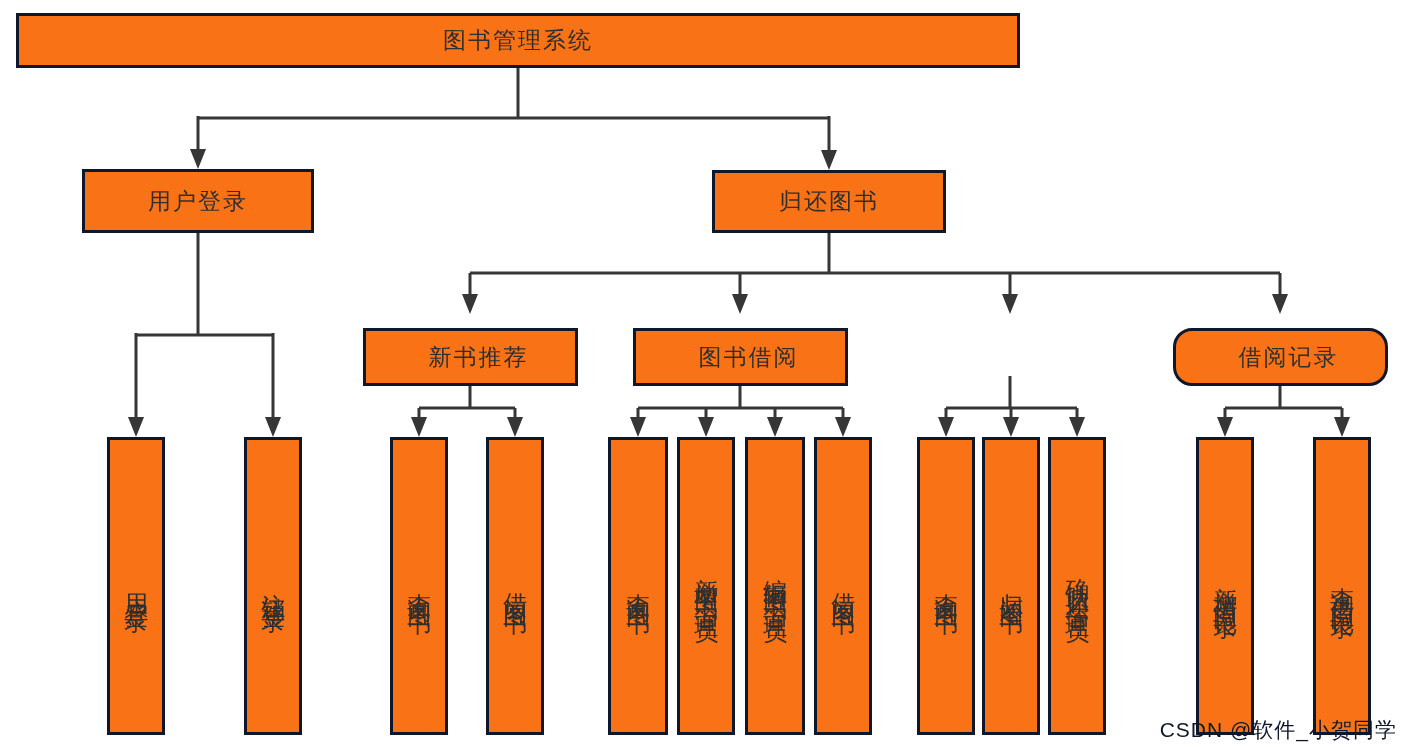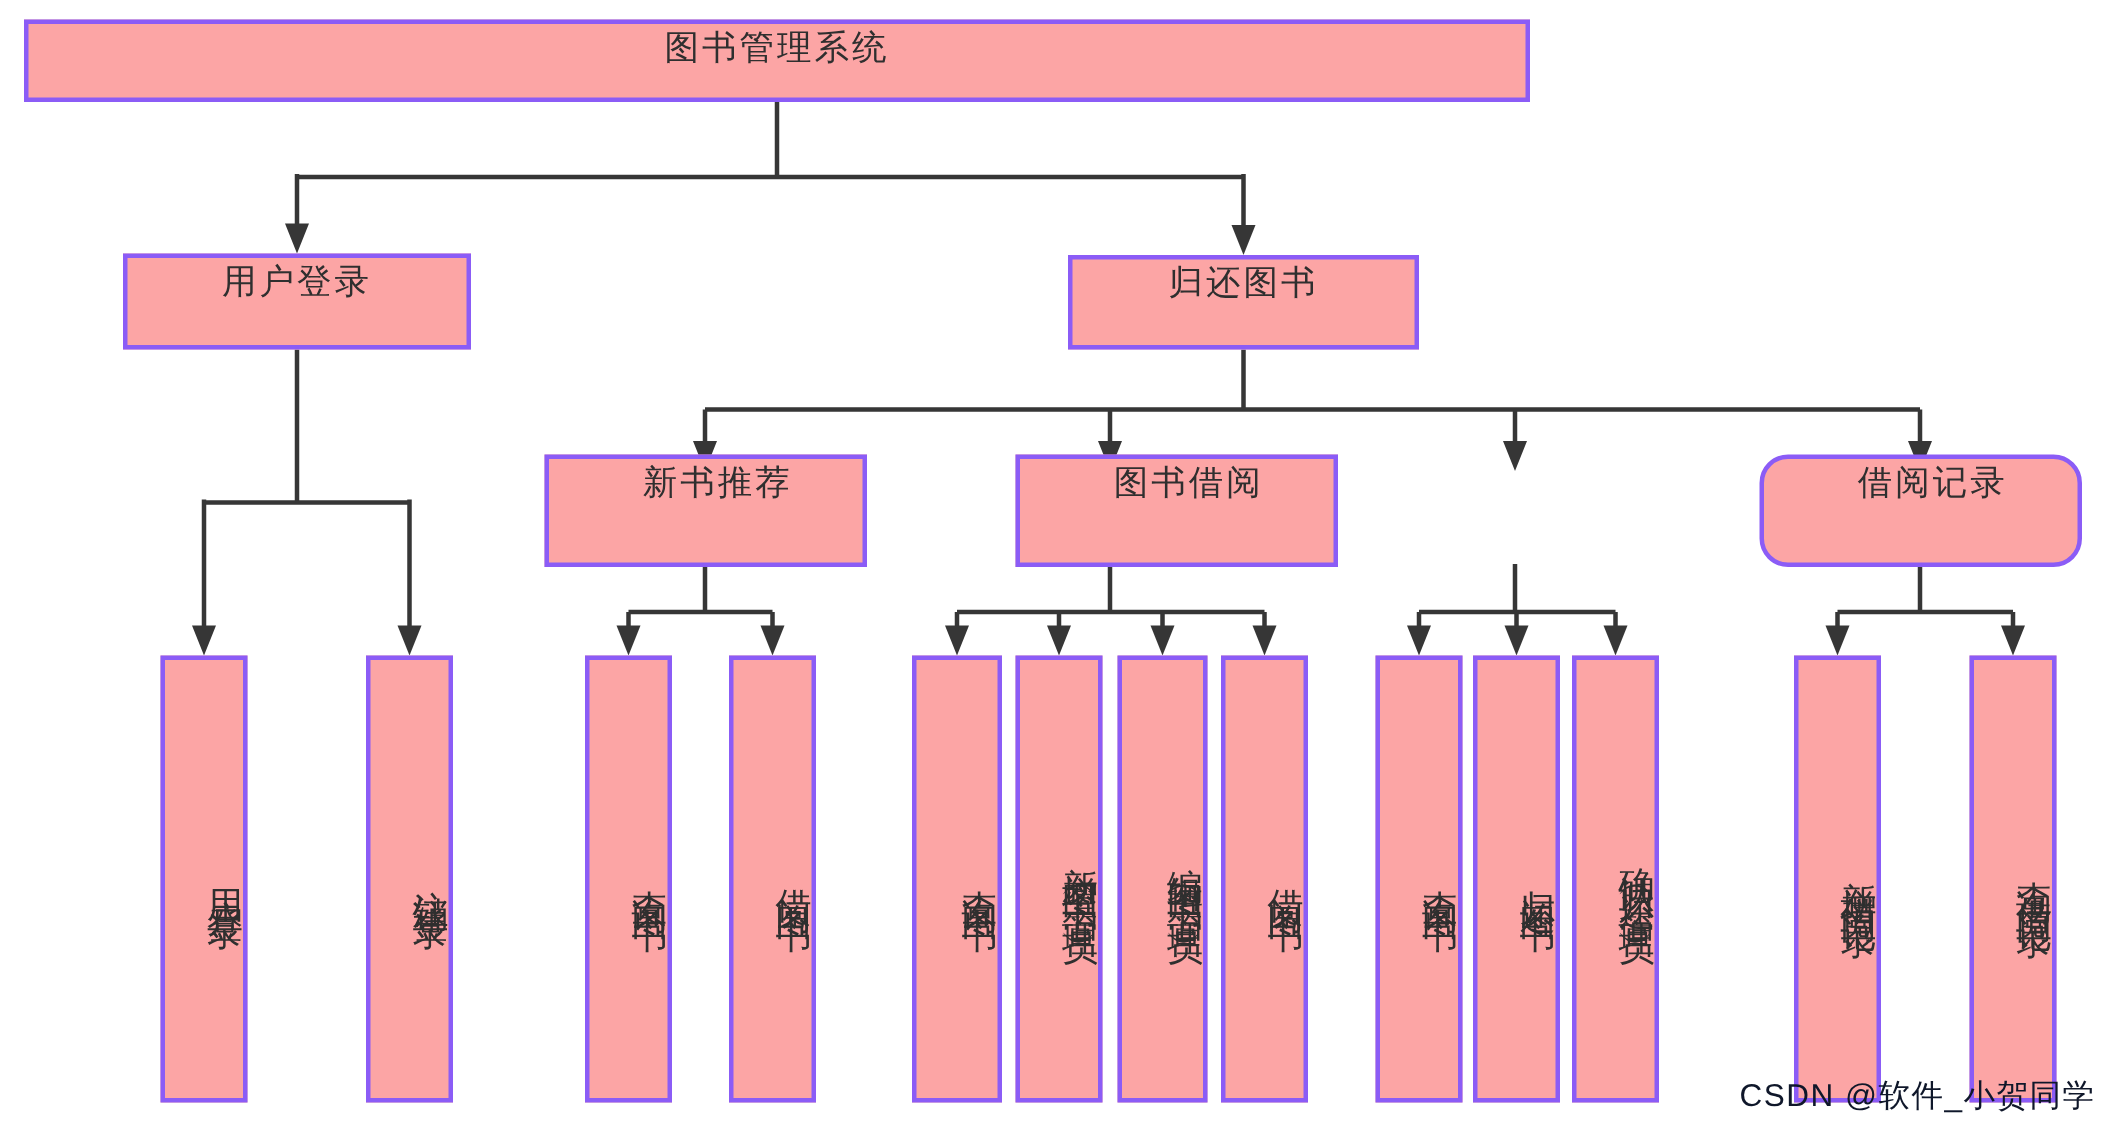--- a/index.html
+++ b/index.html
@@ -18,25 +18,25 @@
   .connectors {
     position: absolute;
     left: 0; top: 0;
     width: 1405px;
     height: 747px;
     z-index: 0;
   }
   .node {
     position: absolute;
     box-sizing: border-box;
-    border: 3px solid #8b5cf6;
-    background: #fca5a5;
+    border: 3px solid #0f172a;
+    background: #f97316;
     color: #2f2f2f;
     display: flex;
-    align-items: flex-start;
+    align-items: center;
     justify-content: center;
     z-index: 1;
   }
   .hnode {
     font-size: 23px;
     letter-spacing: 2px;
     white-space: nowrap;
   }
   .leaf {
     top: 437px;
@@ -45,23 +45,23 @@
     writing-mode: vertical-rl;
     text-orientation: mixed;
     font-size: 24px;
     letter-spacing: 6px;
     line-height: 1.1;
     white-space: nowrap;
   }
   .root-node   { left: 16px;  top: 13px;  width: 1004px; height: 55px; }
   .l2-left     { left: 82px;  top: 169px; width: 232px;  height: 64px; }
   .l2-right    { left: 712px; top: 170px; width: 234px;  height: 63px; }
-  .l3          { top: 303px;  height: 75px; width: 215px; padding-left: 16px; }
+  .l3          { top: 328px;  height: 58px; width: 215px; padding-left: 16px; }
   .l3-0 { left: 363px; }
-  .l3-1 { left: 633px; margin-left: 44px; }
+  .l3-1 { left: 633px; }
   .l3-2 { left: 903px; }
   .l3-3 { left: 1173px; border-radius: 19px; }
   .leaf-0  { left: 107px; }
   .leaf-1  { left: 244px; }
   .leaf-2  { left: 390px; }
   .leaf-3  { left: 486px; }
   .leaf-4  { left: 608px; width: 60px; }
   .leaf-5  { left: 677px; }
   .leaf-6  { left: 745px; width: 60px; }
   .leaf-7  { left: 814px; }

